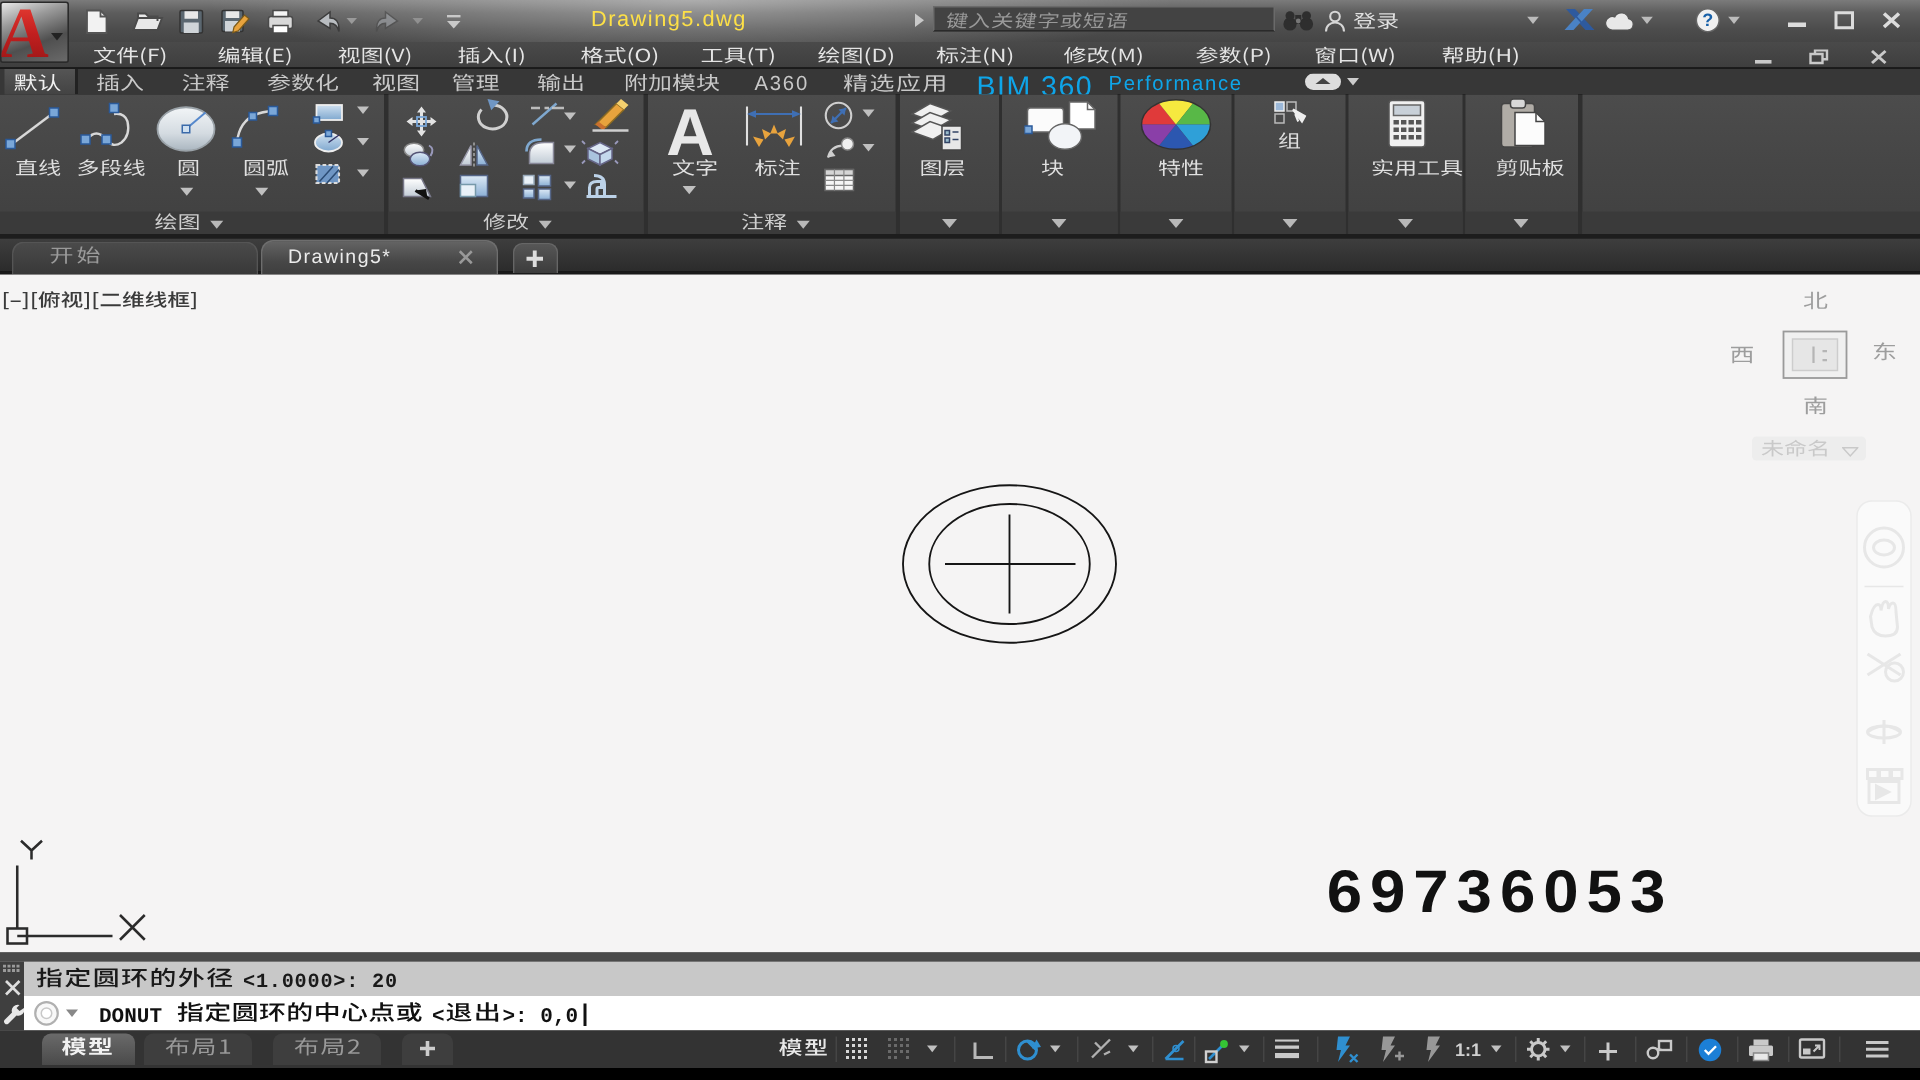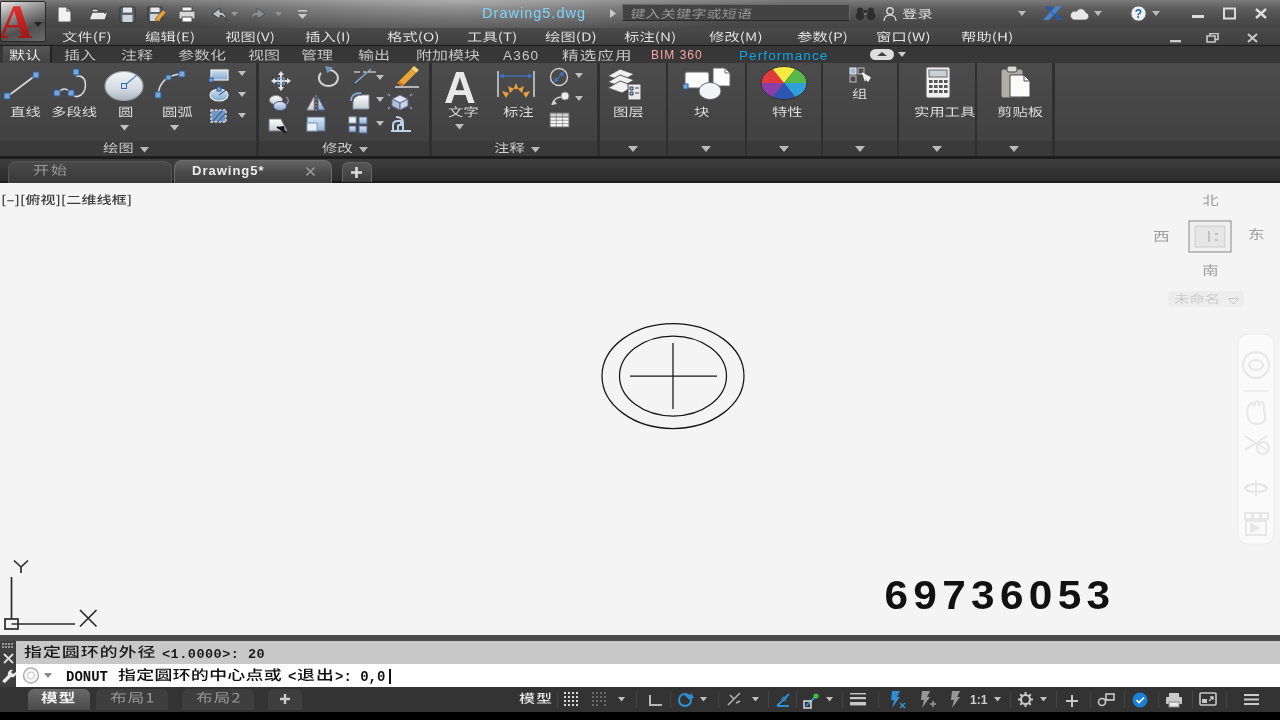--- a/index.html
+++ b/index.html
@@ -67,21 +67,21 @@
 <g transform="translate(220,6)" opacity="0.8">
         <path d="M0 0 h7 l-3.5 4 z" fill="#9a9a9a"></path>
       </g>
 
 <g transform="translate(243,4)">
         <rect x="0" y="0" width="9" height="1.6" fill="#c9c9c9"></rect>
         <path d="M0 4 h9 l-4.5 5 z" fill="#c9c9c9"></path>
       </g>
 </svg>
 
-<div class="abs" style="left:326px;top:5px;width:260px;text-align:right;font-size:14.5px;color:#7dd3fc;letter-spacing:1px">Drawing5.dwg</div>
+<div class="abs" style="left:316px;top:5px;width:260px;text-align:center;font-size:14.5px;color:#fde047;letter-spacing:1px">Drawing5.dwg</div>
 <svg class="abs" style="left:608px;top:8px" width="10" height="11">
       <path d="M2 1 l6 4.5 -6 4.5 z" fill="#c9c9c9"></path>
     </svg>
 <div class="abs" style="left:622px;top:4px;width:228px;height:17px;background:#434343;border:1px solid #6a6a6a;border-bottom-color:#2a2a2a"></div>
 <svg class="abs" style="left:630px;top:8px;overflow:visible" width="160" height="14">
       <g transform="skewX(-9)" transform-origin="0 10">
         <path fill="#999" d="M2.3 0.3 3.3 0.5Q3 1.2 2.7 1.8Q2.3 2.5 1.9 3Q1.5 3.6 1 4Q1 3.9 0.9 3.8Q0.7 3.7 0.6 3.5Q0.5 3.4 0.4 3.3Q1 2.8 1.5 2Q2 1.2 2.3 0.3ZM2 1.6H4.9V2.4H1.8ZM2.3 10.8 2.1 10 2.4 9.7 4.8 8.4Q4.9 8.6 5 8.8Q5.1 9 5.2 9.1Q4.3 9.6 3.8 9.9Q3.2 10.2 2.9 10.3Q2.6 10.5 2.5 10.6Q2.4 10.7 2.3 10.8ZM1.3 3.7H4.9V4.5H1.3ZM0.8 6H5V6.8H0.8ZM2.3 10.8Q2.2 10.7 2.1 10.6Q2 10.4 1.9 10.3Q1.8 10.2 1.7 10.1Q1.9 10 2.2 9.7Q2.4 9.4 2.4 9V4.1H3.4V9.7Q3.4 9.7 3.2 9.9Q3 10 2.8 10.1Q2.6 10.3 2.5 10.5Q2.3 10.7 2.3 10.8ZM10.3 0.4H11.1V9.6H10.3ZM8.1 2.8H14.2V3.5H8.1ZM8.1 7.5H13.9V8.2H8.1ZM8.5 5.9H13.5V6.6H8.5ZM5.2 1H7.5V1.8H5.2ZM7.2 4.4H7.4L7.6 4.4L8.1 4.4Q8 6.2 7.6 7.5Q7.2 8.7 6.5 9.6Q5.8 10.4 4.8 11Q4.7 10.8 4.6 10.7Q4.4 10.5 4.3 10.4Q5.1 9.9 5.7 9.1Q6.4 8.4 6.7 7.2Q7.1 6.1 7.2 4.5ZM6 6.2Q6.4 7.4 7 8.2Q7.6 8.9 8.4 9.3Q9.2 9.7 10.1 9.9Q11 10 12 10Q12.1 10 12.4 10Q12.7 10 13.1 10Q13.4 10 13.7 10Q14 10 14.2 10Q14.1 10.2 14 10.4Q13.9 10.6 13.9 10.8H13.4H11.9Q10.8 10.8 9.8 10.6Q8.8 10.4 7.9 10Q7.1 9.5 6.4 8.6Q5.7 7.8 5.3 6.4ZM8.5 1.2H13.3V5H8.5V4.4H12.5V1.9H8.5ZM5.8 4.4H7.5V5.1H5.5ZM5.4 5.3Q5.4 5.2 5.3 5.1Q5.2 5 5.1 4.9Q5 4.8 4.9 4.7Q5.1 4.7 5.4 4.5Q5.6 4.3 5.8 4Q5.9 3.8 6.2 3.4Q6.4 2.9 6.7 2.3Q7.1 1.7 7.3 1.1V1L7.6 0.9L8.2 1.2Q7.8 2.2 7.2 3.2Q6.7 4.2 6.1 4.9V4.9Q6.1 4.9 6 4.9Q5.9 5 5.8 5Q5.6 5.1 5.5 5.2Q5.4 5.3 5.4 5.3Z M19.6 1.3 20.2 0.6Q21.3 1.1 22 1.8Q22.7 2.5 23.3 3.2Q23.8 3.9 24.3 4.6Q24.7 5.3 25.2 6.1Q25.7 6.8 26.3 7.5Q26.8 8.1 27.6 8.7Q28.4 9.3 29.4 9.8Q29.3 10 29.2 10.1Q29.1 10.3 29 10.5Q28.9 10.7 28.9 10.8Q27.8 10.3 27 9.7Q26.2 9.1 25.6 8.4Q25 7.7 24.5 6.9Q24 6.1 23.5 5.4Q23 4.6 22.5 3.9Q21.9 3.1 21.2 2.5Q20.5 1.8 19.6 1.3ZM22 3 23.2 3.2Q22.7 5 21.8 6.5Q21 7.9 19.8 9Q18.5 10.1 16.8 10.8Q16.7 10.7 16.6 10.6Q16.4 10.5 16.2 10.4Q16 10.2 15.8 10.1Q18.4 9.1 19.8 7.3Q21.3 5.5 22 3Z M32.3 2.8H43.4V3.7H32.3ZM31.4 5.7H44.2V6.6H31.4ZM38.4 6Q38.9 7 39.8 7.8Q40.7 8.6 41.9 9.2Q43.1 9.7 44.6 10Q44.5 10.1 44.3 10.3Q44.1 10.4 44 10.6Q43.9 10.7 43.8 10.9Q42.2 10.5 41 9.8Q39.8 9.2 38.9 8.3Q38 7.3 37.4 6.2ZM40.9 0.4 42.1 0.7Q41.8 1.1 41.4 1.6Q41.1 2.1 40.7 2.5Q40.4 3 40 3.3L39.1 3Q39.4 2.6 39.8 2.2Q40.1 1.7 40.4 1.3Q40.7 0.8 40.9 0.4ZM33.7 0.8 34.7 0.4Q35.1 0.9 35.6 1.4Q36 2 36.2 2.4L35.2 2.8Q35.1 2.5 34.9 2.2Q34.6 1.8 34.3 1.5Q34 1.1 33.7 0.8ZM37.2 3.1H38.5V5.1Q38.5 5.6 38.4 6.2Q38.2 6.9 37.9 7.5Q37.5 8.1 36.8 8.7Q36.1 9.3 34.9 9.9Q33.7 10.4 31.9 10.9Q31.9 10.8 31.8 10.7Q31.6 10.5 31.5 10.4Q31.3 10.2 31.1 10.1Q32.8 9.7 33.9 9.2Q35 8.7 35.7 8.2Q36.4 7.6 36.7 7.1Q37 6.6 37.1 6Q37.2 5.5 37.2 5.1Z M48 0.3 48.9 0.5Q48.7 1.2 48.3 1.8Q48 2.5 47.6 3Q47.2 3.6 46.7 4Q46.6 3.9 46.5 3.8Q46.4 3.7 46.3 3.5Q46.1 3.4 46 3.3Q46.7 2.8 47.2 2Q47.7 1.2 48 0.3ZM47.7 1.6H50.6V2.4H47.5ZM48 10.8 47.8 10 48.1 9.7 50.5 8.4Q50.5 8.6 50.6 8.8Q50.7 9 50.8 9.1Q49.9 9.6 49.4 9.9Q48.9 10.2 48.6 10.3Q48.3 10.5 48.2 10.6Q48 10.7 48 10.8ZM47 3.7H50.5V4.5H47ZM46.4 6H50.7V6.8H46.4ZM48 10.8Q47.9 10.7 47.8 10.6Q47.7 10.4 47.6 10.3Q47.4 10.2 47.4 10.1Q47.5 10 47.8 9.7Q48.1 9.4 48.1 9V4.1H49V9.7Q49 9.7 48.9 9.9Q48.7 10 48.5 10.1Q48.3 10.3 48.1 10.5Q48 10.7 48 10.8ZM55.9 0.4H56.8V9.6H55.9ZM53.8 2.8H59.9V3.5H53.8ZM53.8 7.5H59.5V8.2H53.8ZM54.1 5.9H59.2V6.6H54.1ZM50.9 1H53.1V1.8H50.9ZM52.9 4.4H53.1L53.2 4.4L53.8 4.4Q53.6 6.2 53.2 7.5Q52.8 8.7 52.1 9.6Q51.5 10.4 50.5 11Q50.4 10.8 50.2 10.7Q50 10.5 49.9 10.4Q50.8 9.9 51.4 9.1Q52 8.4 52.4 7.2Q52.8 6.1 52.9 4.5ZM51.7 6.2Q52.1 7.4 52.7 8.2Q53.3 8.9 54.1 9.3Q54.9 9.7 55.8 9.9Q56.7 10 57.7 10Q57.8 10 58.1 10Q58.4 10 58.7 10Q59.1 10 59.4 10Q59.7 10 59.9 10Q59.8 10.2 59.7 10.4Q59.6 10.6 59.5 10.8H59.1H57.6Q56.5 10.8 55.5 10.6Q54.4 10.4 53.6 10Q52.7 9.5 52 8.6Q51.4 7.8 50.9 6.4ZM54.2 1.2H59V5H54.2V4.4H58.1V1.9H54.2ZM51.4 4.4H53.1V5.1H51.1ZM51.1 5.3Q51 5.2 50.9 5.1Q50.9 5 50.8 4.9Q50.7 4.8 50.6 4.7Q50.8 4.7 51 4.5Q51.3 4.3 51.4 4Q51.6 3.8 51.8 3.4Q52.1 2.9 52.4 2.3Q52.7 1.7 52.9 1.1V1L53.3 0.9L53.9 1.2Q53.4 2.2 52.9 3.2Q52.3 4.2 51.8 4.9V4.9Q51.8 4.9 51.7 4.9Q51.6 5 51.4 5Q51.3 5.1 51.2 5.2Q51.1 5.3 51.1 5.3Z M64.3 3.7H71.4V4.5H64.3ZM61.9 6.6H74.6V7.4H61.9ZM67.7 5.8H68.8V9.9Q68.8 10.2 68.7 10.4Q68.5 10.7 68.1 10.8Q67.7 10.9 67.1 10.9Q66.5 10.9 65.6 10.9Q65.5 10.8 65.5 10.6Q65.4 10.5 65.3 10.3Q65.2 10.2 65.1 10Q65.6 10.1 66.1 10.1Q66.5 10.1 66.8 10.1Q67.2 10.1 67.3 10.1Q67.5 10.1 67.6 10Q67.7 10 67.7 9.8ZM71.1 3.7H71.3L71.6 3.6L72.3 4.1Q71.8 4.5 71.1 4.9Q70.5 5.3 69.7 5.7Q69 6.1 68.3 6.3Q68.2 6.2 68 6.1Q67.8 5.9 67.7 5.8Q68.3 5.6 68.9 5.3Q69.6 4.9 70.1 4.5Q70.7 4.2 71.1 3.8ZM62.1 1.5H74.4V3.9H73.3V2.4H63.1V3.9H62.1ZM67.1 0.5 68.2 0.3Q68.5 0.6 68.8 1Q69.1 1.4 69.2 1.7L68.1 2Q68 1.7 67.7 1.3Q67.4 0.9 67.1 0.5Z M84.2 0.4H85.4Q85.4 1.7 85.5 2.9Q85.6 4.1 85.8 5.2Q86 6.3 86.3 7.2Q86.6 8.1 87 8.7Q87.3 9.3 87.7 9.7Q88.2 10 88.6 10Q88.9 10 89.1 9.5Q89.2 9 89.3 7.9Q89.5 8 89.7 8.2Q90 8.3 90.3 8.4Q90.2 9.4 90 9.9Q89.8 10.5 89.4 10.7Q89.1 10.9 88.5 10.9Q87.8 10.9 87.2 10.5Q86.6 10.1 86.1 9.4Q85.6 8.7 85.3 7.7Q84.9 6.7 84.7 5.5Q84.5 4.3 84.4 3Q84.2 1.7 84.2 0.4ZM86.3 0.9 86.9 0.4Q87.4 0.5 87.9 0.7Q88.4 0.9 88.8 1.2Q89.2 1.4 89.5 1.6L88.8 2.2Q88.5 2 88.1 1.7Q87.7 1.5 87.2 1.3Q86.7 1.1 86.3 0.9ZM88.2 3.9 89.3 4.1Q88.3 6.4 86.7 8.1Q85 9.8 82.7 10.9Q82.6 10.8 82.5 10.7Q82.3 10.6 82.1 10.5Q82 10.3 81.9 10.3Q84.2 9.3 85.7 7.7Q87.3 6 88.2 3.9ZM77.1 2.2H89.9V3H77.1ZM77 9.2Q77.8 9.1 78.9 9Q80 8.8 81.1 8.6Q82.3 8.4 83.5 8.2L83.6 9Q82.5 9.2 81.3 9.4Q80.2 9.6 79.1 9.8Q78.1 10 77.2 10.1ZM79 4.8V6.8H82V4.8ZM77.9 4H83V7.6H77.9Z M97.9 0.8H105.3V1.6H97.9ZM97.3 9.8H105.4V10.6H97.3ZM98.8 7.2 99.7 7Q99.9 7.3 100.1 7.8Q100.3 8.2 100.5 8.6Q100.7 9 100.7 9.4L99.8 9.6Q99.7 9.2 99.5 8.8Q99.4 8.4 99.2 8Q99 7.5 98.8 7.2ZM103.2 6.9 104.3 7.1Q104.1 7.6 103.8 8.2Q103.5 8.7 103.2 9.3Q102.9 9.8 102.7 10.2L101.7 10Q102 9.6 102.3 9Q102.6 8.5 102.8 7.9Q103 7.4 103.2 6.9ZM99.4 3.7V5.7H103.6V3.7ZM98.3 2.9H104.7V6.5H98.3ZM94.5 2.2H95.5V4.5Q95.5 5.2 95.4 6Q95.3 6.8 95 7.6Q94.7 8.5 94.1 9.3Q93.6 10.1 92.6 10.7Q92.6 10.6 92.4 10.5Q92.3 10.4 92.1 10.3Q92 10.2 91.9 10.1Q92.7 9.5 93.3 8.8Q93.8 8.1 94.1 7.3Q94.3 6.6 94.4 5.8Q94.5 5.1 94.5 4.5ZM93.3 1.9H97.4V2.7H93.3ZM92 4.9H97.5V5.7H92ZM95.2 6.5Q95.3 6.6 95.6 6.8Q95.8 7.1 96.1 7.3Q96.4 7.6 96.6 7.9Q96.9 8.2 97.1 8.5Q97.4 8.7 97.5 8.8L96.7 9.5Q96.6 9.3 96.3 8.9Q96 8.6 95.6 8.2Q95.3 7.8 95 7.5Q94.7 7.1 94.5 6.9ZM93.3 0.4 94.3 0.5Q94.1 1.2 93.9 2Q93.7 2.7 93.4 3.3Q93.1 4 92.8 4.5Q92.7 4.4 92.5 4.3Q92.4 4.2 92.2 4.1Q92 4.1 91.9 4Q92.4 3.3 92.8 2.4Q93.1 1.4 93.3 0.4Z M111.8 0.8H120.1V1.5H111.8ZM111.3 5.1H120.6V5.9H111.3ZM112.5 6.9H119.6V10.9H118.6V7.7H113.5V10.9H112.5ZM113 9.7H119V10.5H113ZM114.9 1.1 116 1.1Q115.8 1.9 115.6 2.7Q115.3 3.5 115.1 4.3Q114.9 5 114.7 5.6H113.5Q113.7 5.2 113.9 4.6Q114.1 4 114.2 3.4Q114.4 2.8 114.6 2.2Q114.7 1.6 114.9 1.1ZM112.3 2.8H118.4V3.6H112.3ZM118.1 2.8H118.2L118.4 2.8L119.2 2.8Q119.1 3.5 119 4.2Q118.9 5 118.8 5.6L117.8 5.5Q117.9 5.1 117.9 4.6Q118 4.1 118.1 3.7Q118.1 3.2 118.1 2.9ZM108 1.2 108.7 0.7Q109.1 0.9 109.5 1.2Q110 1.5 110.3 1.8Q110.7 2.1 111 2.4L110.2 3Q110 2.7 109.6 2.4Q109.2 2.1 108.8 1.8Q108.4 1.4 108 1.2ZM107.2 3.9H109.8V4.8H107.2ZM109.3 10.6 109.1 9.8 109.4 9.4 112 8.1Q112.1 8.2 112.2 8.4Q112.3 8.7 112.3 8.8Q111.4 9.3 110.8 9.6Q110.3 9.9 110 10.1Q109.6 10.3 109.5 10.4Q109.4 10.5 109.3 10.6ZM109.3 10.6Q109.2 10.5 109.1 10.3Q109 10.2 108.9 10Q108.8 9.9 108.7 9.8Q108.9 9.7 109.1 9.5Q109.2 9.3 109.2 9V3.9H110.3V9.7Q110.3 9.7 110.1 9.8Q110 9.9 109.8 10Q109.6 10.2 109.4 10.3Q109.3 10.4 109.3 10.6Z"></path>
       </g>
     </svg>
 <svg class="abs" style="left:855px;top:6px" width="22" height="15" viewBox="0 0 22 15">
@@ -193,21 +193,21 @@
 <svg style="position:absolute;left:358px;top:49px;overflow:visible" width="32" height="14">
       <path fill="#c8c8c8" d="M0.8 1.8H5.9V2.6H0.8ZM3.5 3.7H4.6V11.7H3.5ZM0.7 8.7Q1.7 8.5 3 8.3Q4.4 8 5.8 7.8L5.9 8.6Q4.6 8.8 3.3 9.1Q2 9.3 0.9 9.6ZM1.1 6.6Q1.1 6.5 1 6.4Q1 6.2 0.9 6.1Q0.8 5.9 0.8 5.8Q1 5.8 1.1 5.5Q1.3 5.2 1.5 4.8Q1.6 4.6 1.7 4.1Q1.9 3.7 2.1 3Q2.3 2.4 2.4 1.7Q2.6 1 2.7 0.3L3.8 0.4Q3.6 1.4 3.3 2.4Q3 3.5 2.6 4.4Q2.2 5.4 1.8 6.1V6.1Q1.8 6.1 1.7 6.2Q1.6 6.2 1.5 6.3Q1.3 6.4 1.2 6.5Q1.1 6.5 1.1 6.6ZM1.1 6.6V5.8L1.8 5.6H5.8V6.5H2.2Q1.9 6.5 1.5 6.5Q1.2 6.5 1.1 6.6ZM7.6 3.3H13.6V4.1H7.6ZM6.6 4.9H10.1V5.7H7.6V11.7H6.6ZM9.8 4.9H10.8V10.8Q10.8 11.1 10.8 11.2Q10.7 11.4 10.4 11.5Q10.2 11.6 9.8 11.7Q9.4 11.7 8.9 11.7Q8.9 11.5 8.8 11.3Q8.7 11.1 8.6 10.9Q9 10.9 9.2 10.9Q9.5 10.9 9.6 10.9Q9.8 10.9 9.8 10.8ZM7.3 6.7H10.5V7.4H7.3ZM7.3 8.4H10.5V9.1H7.3ZM11.7 5.2H12.7V9.7H11.7ZM13.8 4.7H14.8V10.7Q14.8 11 14.6 11.2Q14.5 11.4 14.2 11.5Q14 11.6 13.5 11.6Q13 11.6 12.3 11.6Q12.3 11.5 12.2 11.3Q12.1 11 12 10.9Q12.5 10.9 12.9 10.9Q13.4 10.9 13.5 10.9Q13.8 10.9 13.8 10.7ZM10.5 0.2 11.5 0.5Q10.9 1.3 10.1 2Q9.3 2.6 8.3 3.2Q7.4 3.8 6.4 4.2Q6.2 4 6 3.8Q5.8 3.6 5.6 3.5Q6.5 3.1 7.5 2.6Q8.4 2.1 9.2 1.5Q10 0.9 10.5 0.2ZM10.9 0.8Q11.9 1.7 13.1 2.2Q14.3 2.8 15.6 3.3Q15.4 3.4 15.2 3.6Q14.9 3.8 14.8 4Q13.4 3.5 12.2 2.8Q11 2.1 10 1Z M23.3 0.3H24.6V10.5H23.3ZM29 6.5H30.3V11.7H29ZM18.4 1.4H19.6V4.8H28.4V1.4H29.7V5.7H18.4ZM17.7 6.5H19V10.1H29.6V11H17.7Z"></path>
     </svg>
 <svg style="position:absolute;left:416px;top:49px;overflow:visible" width="64" height="14">
       <path fill="#c8c8c8" d="M8.8 3.1H15.4V4H8.8ZM12.8 0.4H14V10.5Q14 11 13.8 11.2Q13.7 11.4 13.4 11.6Q13.1 11.7 12.5 11.7Q11.9 11.7 11 11.7Q11 11.5 10.9 11.3Q10.8 11 10.6 10.8Q11.3 10.8 11.8 10.8Q12.3 10.8 12.5 10.8Q12.7 10.8 12.8 10.8Q12.8 10.7 12.8 10.6ZM9.2 5.6 10.1 5.2Q10.4 5.7 10.8 6.2Q11.1 6.7 11.4 7.2Q11.6 7.7 11.8 8.1L10.8 8.4Q10.7 8.1 10.4 7.6Q10.1 7.1 9.8 6.5Q9.5 6 9.2 5.6ZM8.3 0.3 9.4 0.5Q9 1.5 8.4 2.5Q7.9 3.4 7.2 4.3Q6.6 5.2 5.8 5.8Q5.8 5.7 5.6 5.6Q5.5 5.4 5.3 5.3Q5.2 5.1 5.1 5Q6.1 4.2 6.9 2.9Q7.8 1.6 8.3 0.3ZM1.3 0.8H4.9V1.6H2.4V11.8H1.3ZM4.6 0.8H4.8L5 0.7L5.7 1.1Q5.4 1.9 5 2.8Q4.6 3.7 4.3 4.5Q5.1 5.3 5.3 6Q5.6 6.7 5.6 7.3Q5.6 7.8 5.4 8.2Q5.3 8.6 5 8.8Q4.7 9 4.2 9Q3.7 9.1 3.2 9.1Q3.2 8.9 3.1 8.6Q3 8.4 2.9 8.2Q3.1 8.2 3.3 8.2Q3.6 8.2 3.7 8.2Q4 8.2 4.2 8.1Q4.4 8 4.4 7.8Q4.5 7.5 4.5 7.2Q4.5 6.7 4.2 6Q4 5.3 3.2 4.6Q3.4 4.1 3.6 3.7Q3.8 3.2 4 2.7Q4.1 2.2 4.3 1.8Q4.5 1.4 4.6 1ZM7 3.3 7.9 2.5 8.1 2.6V11.7H7Z M25.7 9.7H30V10.6H25.7ZM16.8 2.6H23V3.5H16.8ZM25.2 1.8H30.6V11.5H29.4V2.7H26.3V11.6H25.2ZM22.7 2.6H23.8Q23.8 2.6 23.8 2.7Q23.8 2.8 23.8 2.9Q23.8 3 23.8 3.1Q23.8 5.2 23.7 6.6Q23.7 8 23.6 8.9Q23.5 9.8 23.4 10.3Q23.3 10.8 23.1 11Q22.9 11.3 22.6 11.4Q22.4 11.5 22 11.5Q21.7 11.6 21.2 11.5Q20.7 11.5 20.1 11.5Q20.1 11.3 20 11Q20 10.8 19.8 10.6Q20.4 10.6 20.8 10.6Q21.3 10.6 21.5 10.6Q21.7 10.6 21.8 10.6Q22 10.6 22.1 10.4Q22.2 10.3 22.3 9.8Q22.4 9.4 22.5 8.5Q22.5 7.6 22.6 6.2Q22.6 4.8 22.7 2.8ZM19.1 0.4H20.3Q20.3 2.2 20.2 3.8Q20.2 5.4 19.9 6.9Q19.6 8.4 19 9.6Q18.4 10.9 17.4 11.8Q17.3 11.7 17.1 11.5Q17 11.4 16.8 11.3Q16.6 11.2 16.4 11.1Q17.2 10.5 17.8 9.6Q18.3 8.7 18.5 7.7Q18.8 6.6 19 5.4Q19.1 4.3 19.1 3Q19.1 1.7 19.1 0.4Z M37.8 1.3H47.1V2.1H37.8ZM37.4 8.2H47.1V9H37.4ZM40.1 0.2H41.2V3H40.1ZM43.7 0.2H44.9V3H43.7ZM39.6 5.5V6.4H45.1V5.5ZM39.6 4V4.8H45.1V4ZM38.4 3.3H46.3V7.1H38.4ZM41.7 7H42.9Q42.8 7.9 42.5 8.7Q42.2 9.4 41.6 10Q41.1 10.6 40.1 11Q39.1 11.5 37.6 11.8Q37.6 11.6 37.4 11.4Q37.2 11.1 37 11Q38.4 10.8 39.3 10.4Q40.1 10.1 40.6 9.6Q41.1 9.1 41.4 8.4Q41.6 7.8 41.7 7ZM43.2 8.4Q43.7 9.4 44.8 10.1Q45.9 10.7 47.5 11Q47.3 11.1 47.2 11.2Q47 11.3 46.9 11.5Q46.8 11.6 46.7 11.8Q45 11.4 43.9 10.6Q42.7 9.8 42.1 8.6ZM32.8 2.7H37.6V3.5H32.8ZM34.8 0.2H36V11.7H34.8ZM34.9 3.2 35.6 3.4Q35.5 4.2 35.2 5Q34.9 5.8 34.6 6.6Q34.3 7.4 33.9 8Q33.6 8.7 33.2 9.2Q33.1 9.1 33 8.9Q32.9 8.7 32.7 8.6Q32.6 8.4 32.5 8.3Q32.9 7.9 33.2 7.3Q33.6 6.7 33.9 6Q34.2 5.3 34.5 4.6Q34.7 3.9 34.9 3.2ZM35.9 4Q36 4.1 36.3 4.5Q36.6 4.8 36.9 5.2Q37.2 5.6 37.5 6Q37.7 6.3 37.9 6.5L37.1 7.2Q37 6.9 36.7 6.5Q36.5 6.1 36.2 5.7Q36 5.3 35.7 4.9Q35.4 4.6 35.3 4.3Z M54.4 2.4H62.1V6.5H60.9V3.2H54.4ZM54 6H63.2V6.9H54ZM59 6.3Q59.5 8 60.6 9.2Q61.7 10.4 63.5 10.9Q63.4 11 63.2 11.2Q63 11.3 62.9 11.5Q62.8 11.7 62.7 11.8Q61.4 11.3 60.5 10.5Q59.6 9.8 58.9 8.8Q58.3 7.8 57.9 6.5ZM57.3 0.4H58.5V4.6Q58.5 5.6 58.3 6.6Q58.2 7.6 57.7 8.6Q57.2 9.5 56.2 10.3Q55.1 11.1 53.4 11.8Q53.4 11.7 53.2 11.5Q53.1 11.4 52.9 11.3Q52.8 11.1 52.6 11.1Q54.2 10.5 55.2 9.7Q56.1 9 56.6 8.2Q57 7.3 57.2 6.4Q57.3 5.5 57.3 4.6ZM48.8 3.3H53.7V4.1H48.8ZM50.8 0.4H51.9V8.5H50.8ZM48.6 8.7Q49.2 8.5 50 8.3Q50.9 8 51.8 7.7Q52.7 7.4 53.7 7.1L53.9 7.9Q52.7 8.4 51.4 8.8Q50.1 9.3 49.1 9.7Z"></path>
     </svg>
 <div class="abs" style="left:503px;top:48px;font-size:13.5px;color:#c8c8c8;letter-spacing:1.2px">A360</div>
 <svg style="position:absolute;left:562px;top:49px;overflow:visible" width="71" height="15">
       <path fill="#c8c8c8" d="M3 0.3H4.2V12.2H3ZM0.7 4.6H6V5.5H0.7ZM3 5.1 3.8 5.4Q3.6 6 3.3 6.8Q3 7.5 2.7 8.2Q2.3 8.9 1.9 9.5Q1.5 10.2 1.1 10.6Q1.1 10.4 1 10.3Q0.9 10.1 0.7 9.9Q0.6 9.7 0.5 9.6Q1 9.1 1.5 8.3Q1.9 7.6 2.3 6.7Q2.7 5.8 3 5.1ZM4.1 5.8Q4.3 5.9 4.6 6.3Q4.9 6.6 5.3 7Q5.6 7.4 5.9 7.8Q6.2 8.1 6.3 8.3L5.5 9Q5.4 8.7 5.1 8.4Q4.9 8 4.6 7.6Q4.2 7.1 4 6.8Q3.7 6.4 3.5 6.2ZM0.8 1.3 1.7 1.1Q1.9 1.5 2.1 2.1Q2.3 2.6 2.5 3.1Q2.6 3.6 2.7 4L1.8 4.1Q1.7 3.7 1.6 3.2Q1.4 2.8 1.3 2.2Q1.1 1.7 0.8 1.3ZM5.5 1.1 6.5 1.3Q6.3 1.7 6.1 2.3Q5.8 2.8 5.6 3.3Q5.4 3.8 5.2 4.2L4.4 4Q4.6 3.6 4.8 3.1Q5 2.5 5.2 2Q5.4 1.5 5.5 1.1ZM7.1 1.3H15.5V2.1H7.1ZM7.5 2.9H15.2V3.6H7.5ZM6.6 4.5H16V5.2H6.6ZM10.6 0.3H11.8V4.9H10.6ZM7.7 6H14.1V6.7H8.9V12.2H7.7ZM13.7 6H14.9V11.2Q14.9 11.6 14.8 11.8Q14.6 12 14.3 12.1Q14 12.2 13.4 12.2Q12.9 12.2 12.1 12.2Q12.1 12 12 11.8Q11.9 11.6 11.8 11.4Q12.3 11.4 12.8 11.4Q13.3 11.4 13.4 11.4Q13.6 11.4 13.6 11.4Q13.7 11.3 13.7 11.2ZM8.3 7.7H14.2V8.4H8.3ZM8.3 9.4H14.2V10.1H8.3Z M23 4.8H33.5V5.7H23ZM24.9 2.1H32.8V2.9H24.9ZM27.7 0.3H28.9V5.2H27.7ZM25.1 0.7 26.3 0.8Q25.9 1.8 25.3 2.7Q24.8 3.6 24.1 4.2Q24 4.2 23.8 4.1Q23.6 4 23.4 3.9Q23.2 3.8 23.1 3.7Q23.7 3.1 24.3 2.3Q24.8 1.5 25.1 0.7ZM28.9 5.3H30.2V8.7Q30.2 8.9 30.3 9Q30.3 9.1 30.7 9.1Q30.7 9.1 30.9 9.1Q31.1 9.1 31.3 9.1Q31.5 9.1 31.7 9.1Q31.9 9.1 32 9.1Q32.2 9.1 32.3 9Q32.4 8.9 32.4 8.5Q32.5 8.2 32.5 7.5Q32.6 7.6 32.8 7.7Q33 7.8 33.2 7.8Q33.4 7.9 33.6 7.9Q33.5 8.7 33.4 9.2Q33.2 9.6 32.9 9.8Q32.6 10 32.1 10Q32 10 31.8 10Q31.6 10 31.3 10Q31 10 30.8 10Q30.6 10 30.5 10Q29.9 10 29.5 9.9Q29.2 9.8 29.1 9.5Q28.9 9.2 28.9 8.7ZM26 5.3H27.3Q27.2 6.1 27 6.9Q26.7 7.6 26.3 8.2Q25.9 8.8 25.1 9.3Q24.4 9.8 23.3 10.1Q23.2 10 23.1 9.8Q22.9 9.7 22.8 9.5Q22.6 9.4 22.5 9.3Q23.5 9 24.2 8.6Q24.8 8.2 25.2 7.7Q25.6 7.2 25.8 6.6Q25.9 6 26 5.3ZM18.7 1.2 19.6 0.7Q20.1 1 20.6 1.4Q21.1 1.7 21.6 2.1Q22 2.5 22.3 2.8L21.2 3.4Q21 3.1 20.6 2.7Q20.2 2.3 19.6 1.9Q19.1 1.5 18.7 1.2ZM21.8 5.3V10.3H20.6V6.2H18.6V5.3ZM21.7 9.9Q22.1 9.9 22.5 10.1Q22.8 10.3 23.4 10.6Q24.2 10.9 25.3 11Q26.3 11.1 27.6 11.1Q28.6 11.1 29.7 11.1Q30.8 11.1 31.8 11Q32.9 11 33.7 10.9Q33.6 11 33.6 11.2Q33.5 11.4 33.4 11.6Q33.4 11.8 33.4 11.9Q32.9 12 32.2 12Q31.4 12 30.6 12Q29.8 12 29 12.1Q28.2 12.1 27.6 12.1Q26.2 12.1 25.1 11.9Q24 11.8 23.2 11.4Q22.7 11.2 22.3 11Q22 10.7 21.7 10.7Q21.4 10.7 21 10.9Q20.6 11.1 20.1 11.5Q19.7 11.8 19.2 12.2L18.4 11.4Q19 11 19.6 10.6Q20.1 10.3 20.7 10.1Q21.3 9.9 21.7 9.9Z M37.9 1.9H51V2.9H37.9ZM37.3 1.9H38.6V5.5Q38.6 6.2 38.5 7.1Q38.4 8 38.3 8.9Q38.1 9.8 37.8 10.7Q37.5 11.6 37 12.3Q36.9 12.2 36.7 12.1Q36.4 12 36.2 11.9Q36 11.8 35.9 11.8Q36.4 11.1 36.6 10.3Q36.9 9.5 37.1 8.6Q37.2 7.8 37.3 7Q37.3 6.2 37.3 5.5ZM43.1 0.4 44.3 0.2Q44.6 0.6 44.9 1.1Q45.2 1.6 45.4 1.9L44.1 2.2Q43.9 1.9 43.6 1.4Q43.4 0.8 43.1 0.4ZM39.7 4.8 40.8 4.5Q41.1 5.2 41.5 6Q41.9 6.8 42.2 7.5Q42.5 8.3 42.7 8.9L41.5 9.3Q41.3 8.7 41 7.9Q40.7 7.1 40.4 6.3Q40 5.5 39.7 4.8ZM43.3 4.1 44.4 3.8Q44.7 4.5 45 5.3Q45.3 6.1 45.5 6.9Q45.7 7.7 45.9 8.3L44.7 8.6Q44.5 7.9 44.3 7.2Q44.1 6.4 43.8 5.6Q43.6 4.8 43.3 4.1ZM48.9 3.8 50.2 4.1Q49.8 5.3 49.1 6.6Q48.5 7.9 47.8 9.1Q47 10.3 46.1 11.4Q45.9 11.3 45.7 11.1Q45.4 11 45.2 10.8Q46.1 9.8 46.8 8.6Q47.5 7.4 48.1 6.2Q48.6 4.9 48.9 3.8ZM38.8 10.7H51.2V11.6H38.8Z M56.2 1.2H66.9V2.1H56.2ZM56.2 4.2H66.9V5.1H56.2ZM56.1 7.3H66.9V8.2H56.1ZM55.5 1.2H56.7V5.9Q56.7 6.6 56.6 7.5Q56.5 8.3 56.3 9.2Q56.1 10 55.6 10.8Q55.2 11.6 54.4 12.3Q54.3 12.2 54.2 12.1Q54 11.9 53.8 11.8Q53.6 11.7 53.5 11.6Q54.2 11 54.6 10.3Q55 9.6 55.1 8.8Q55.3 8.1 55.4 7.3Q55.5 6.6 55.5 5.9ZM66.4 1.2H67.7V10.9Q67.7 11.4 67.5 11.6Q67.3 11.9 66.9 12Q66.5 12.1 65.7 12.1Q65 12.2 63.8 12.1Q63.8 12 63.6 11.7Q63.5 11.4 63.4 11.2Q64 11.2 64.5 11.2Q65.1 11.2 65.4 11.2Q65.8 11.2 66 11.2Q66.2 11.2 66.3 11.1Q66.4 11.1 66.4 10.9ZM60.7 1.5H62V12.1H60.7Z"></path>
     </svg>
-<div class="abs" style="left:651px;top:48px;font-size:12px;color:#fca5a5;letter-spacing:1px">BIM 360</div>
+<div class="abs" style="left:651px;top:48px;font-size:19px;color:#0ea5e9;letter-spacing:1px">BIM 360</div>
 <div class="abs" style="left:739px;top:48px;font-size:13.5px;color:#0ea5e9;letter-spacing:1.1px">Performance</div>
 <svg class="abs" style="left:870px;top:49px" width="36" height="12" viewBox="0 0 36 12">
       <rect x="0" y="0" width="24" height="11" rx="5.5" fill="#ddd"></rect>
       <path d="M7 7 l5-4 5 4 z" fill="#444"></path>
       <path d="M28 3 h8 l-4 5 z" fill="#ccc"></path>
     </svg>
 <div class="abs" style="left:0;top:63px;width:1280px;height:93px;background:#2f2f2f"></div>
 <div class="abs" style="left:0;top:156px;width:1280px;height:3px;background:#1d1d1d"></div>
 <div class="abs" style="left:0px;top:63px;width:256px;height:93px;background:linear-gradient(#4c4c4c,#454545 55%,#404040)"></div>
 <div class="abs" style="left:0px;top:141px;width:256px;height:15px;background:#3a3a3a"></div>
@@ -545,21 +545,21 @@
     </svg>
 <svg class="abs" style="left:1009px;top:146px" width="10" height="7">
       <path d="M0 0 h10 l-5 6 z" fill="#b8b8b8"></path>
     </svg>
 <div class="abs" style="left:0;top:159px;width:1280px;height:24px;background:linear-gradient(#3e3e3e,#2b2b2b);border-bottom:2px solid #1a1a1a"></div>
 <div class="abs" style="left:8px;top:161px;width:164px;height:22px;background:linear-gradient(#4a4a4a,#383838);border-radius:8px 8px 0 0;border:1px solid #555;border-bottom:none"></div>
 <svg style="position:absolute;left:33px;top:164px;overflow:visible" width="36" height="14">
       <path fill="#9a9a9a" d="M1.4 1.1H14.7V2H1.4ZM0.8 5.5H15.2V6.4H0.8ZM10.4 1.5H11.6V11.8H10.4ZM4.7 1.5H5.9V5Q5.9 5.9 5.8 6.8Q5.6 7.8 5.2 8.6Q4.8 9.5 4 10.3Q3.2 11.1 1.8 11.8Q1.7 11.7 1.6 11.6Q1.4 11.4 1.2 11.3Q1 11.2 0.9 11.1Q2.2 10.5 2.9 9.8Q3.7 9 4.1 8.2Q4.4 7.4 4.6 6.6Q4.7 5.8 4.7 5Z M26.1 10.4H31.9V11.2H26.1ZM25.4 6.7H32.5V11.7H31.3V7.5H26.5V11.8H25.4ZM29.8 2.4 30.8 2.1Q31.3 2.6 31.9 3.2Q32.4 3.9 32.8 4.5Q33.3 5.1 33.5 5.6L32.5 6Q32.3 5.5 31.8 4.9Q31.4 4.2 30.9 3.6Q30.4 3 29.8 2.4ZM24.9 5.7Q24.8 5.6 24.8 5.4Q24.7 5.2 24.6 5Q24.5 4.9 24.5 4.8Q24.7 4.7 24.9 4.5Q25.2 4.3 25.5 3.9Q25.6 3.8 26 3.4Q26.3 3 26.6 2.5Q27 2 27.4 1.4Q27.7 0.8 28 0.2L29.3 0.5Q28.8 1.4 28.2 2.2Q27.6 3 27 3.8Q26.4 4.5 25.7 5.1V5.1Q25.7 5.1 25.6 5.2Q25.5 5.2 25.3 5.3Q25.1 5.4 25 5.5Q24.9 5.6 24.9 5.7ZM24.9 5.7 24.8 4.9 25.6 4.6 32.4 4.2Q32.4 4.4 32.5 4.7Q32.5 4.9 32.6 5.1Q30.7 5.2 29.3 5.3Q28 5.3 27.2 5.4Q26.4 5.4 25.9 5.5Q25.5 5.5 25.2 5.6Q25 5.6 24.9 5.7ZM19 7.1Q19.3 6.5 19.6 5.6Q19.8 4.8 20.1 3.9Q20.3 2.9 20.5 2Q20.7 1.1 20.8 0.3L22 0.4Q21.8 1.2 21.6 2.1Q21.4 3.1 21.1 4Q20.9 5 20.6 5.8Q20.3 6.7 20.1 7.4ZM18.7 2.8H23.4V3.7H18.7ZM23.1 2.8H23.3L23.5 2.8L24.2 2.9Q24 5.3 23.4 7Q22.8 8.8 21.8 9.9Q20.8 11 19.4 11.7Q19.2 11.6 19 11.3Q18.8 11.1 18.6 11Q19.9 10.4 20.9 9.4Q21.8 8.3 22.4 6.7Q22.9 5.1 23.1 3ZM19 7.1 19.7 6.4Q20.4 6.8 21.1 7.2Q21.8 7.6 22.4 8.1Q23.1 8.5 23.7 8.9Q24.2 9.3 24.6 9.7L23.8 10.5Q23.5 10.1 22.9 9.7Q22.4 9.2 21.8 8.8Q21.1 8.3 20.4 7.9Q19.7 7.5 19 7.1Z"></path>
     </svg>
 <div class="abs" style="left:174px;top:160px;width:158px;height:23px;background:linear-gradient(#646464,#474747 60%,#3e3e3e);border-radius:8px 8px 0 0;border:1px solid #6e6e6e;border-bottom:none"></div>
-<div class="abs" style="left:192px;top:163px;font-size:13px;font-weight:bold;color:#ececec;letter-spacing:1px">Drawing5*</div>
+<div class="abs" style="left:192px;top:163px;font-size:13px;font-weight:normal;color:#ececec;letter-spacing:1px">Drawing5*</div>
 <svg class="abs" style="left:305px;top:166px" width="11" height="11">
       <path d="M1.5 1.5 l8 8 M9.5 1.5 l-8 8" stroke="#999" stroke-width="1.7"></path>
     </svg>
 <div class="abs" style="left:342px;top:162px;width:30px;height:20px;background:linear-gradient(#565656,#3c3c3c);border-radius:6px 6px 0 0;border:1px solid #666;border-bottom:none"></div>
 <svg class="abs" style="left:350px;top:166px" width="13" height="13">
       <path d="M6.5 1 V12 M1 6.5 H12" stroke="#ddd" stroke-width="2.6"></path>
     </svg>
 <div class="abs" style="left:0;top:183px;width:1280px;height:452px;background:#f5f4f4"></div>
 <svg style="position:absolute;left:1px;top:194px;overflow:visible" width="131" height="14">
       <path fill="#3a3a3a" d="M1.6 12.2V0.7H4.8V1.5H2.9V11.4H4.8V12.2Z M6.1 7.3V6.3H12.8V7.3Z M14.1 12.2V11.4H16V1.5H14.1V0.7H17.3V12.2Z M20.5 12.2V0.7H23.7V1.5H21.8V11.4H23.7V12.2Z M29.4 1.3H38.8V2.3H29.4ZM33.3 4.2H38.7V5.2H33.3ZM36.3 2.7H37.5V10Q37.5 10.3 37.4 10.6Q37.3 10.8 37 10.9Q36.7 11 36.2 11Q35.7 11.1 35 11.1Q34.9 10.9 34.8 10.6Q34.7 10.3 34.6 10.1Q35.1 10.1 35.5 10.1Q35.9 10.1 36 10.1Q36.3 10.1 36.3 9.9ZM28.9 1.3H30.2V5.4Q30.2 6 30.2 6.8Q30.1 7.5 30 8.3Q29.9 9.1 29.7 9.8Q29.5 10.5 29.1 11.1Q29 11 28.8 10.9Q28.6 10.8 28.4 10.7Q28.1 10.6 28 10.6Q28.4 9.8 28.6 8.9Q28.8 8 28.9 7.1Q28.9 6.2 28.9 5.4ZM32.2 2.5 33.4 2.7Q33.2 3.5 32.8 4.3Q32.4 5.1 31.9 5.8Q31.4 6.5 30.8 7.1Q30.8 6.9 30.7 6.8Q30.6 6.6 30.5 6.5Q30.4 6.3 30.3 6.2Q30.8 5.7 31.2 5.1Q31.5 4.5 31.8 3.8Q32.1 3.1 32.2 2.5ZM33.4 6.2 34.4 5.8Q34.6 6.2 34.9 6.7Q35.2 7.1 35.5 7.5Q35.7 7.9 35.9 8.2L34.9 8.7Q34.7 8.3 34.5 7.9Q34.2 7.5 34 7Q33.7 6.6 33.4 6.2ZM31.5 4.8 32.6 3.9 32.7 3.9V11.1H31.5ZM32.8 0.3 34.1 0.1Q34.3 0.4 34.5 0.9Q34.8 1.3 34.9 1.6L33.6 1.9Q33.5 1.6 33.2 1.2Q33 0.7 32.8 0.3ZM27.5 0.2 28.8 0.5Q28.4 1.5 27.9 2.5Q27.4 3.6 26.7 4.5Q26.1 5.4 25.4 6.1Q25.3 5.9 25.2 5.7Q25.1 5.5 24.9 5.3Q24.8 5.1 24.6 4.9Q25.3 4.4 25.8 3.6Q26.3 2.8 26.8 2Q27.2 1.1 27.5 0.2ZM26.3 3.3 27.6 2.3 27.7 2.3V11.1H26.3Z M46.1 0.7H53.2V7H51.8V1.7H47.5V7H46.1ZM49.5 6.9H50.8V9.7Q50.8 10 50.9 10.1Q51 10.1 51.3 10.1H52.3Q52.5 10.1 52.6 10Q52.8 9.8 52.8 9.4Q52.8 9 52.9 8.2Q53.1 8.4 53.5 8.5Q53.8 8.6 54 8.6Q54 9.5 53.8 10Q53.7 10.6 53.3 10.8Q53 11 52.3 11H51Q50.2 11 49.8 10.7Q49.5 10.5 49.5 9.9ZM48.9 2.5H50.3V4.7Q50.3 5.4 50.1 6.3Q49.9 7.2 49.4 8.1Q48.9 8.9 48 9.7Q47.1 10.5 45.6 11.2Q45.5 11 45.3 10.9Q45.1 10.7 45 10.6Q44.8 10.4 44.6 10.3Q46.1 9.7 46.9 9Q47.8 8.3 48.2 7.6Q48.6 6.8 48.8 6.1Q48.9 5.3 48.9 4.6ZM40.3 2.2H44.5V3.2H40.3ZM42.1 5.9 43.4 4.6V11.1H42.1ZM43.5 4.9Q43.6 5 43.9 5.3Q44.2 5.5 44.6 5.9Q44.9 6.2 45.2 6.4Q45.5 6.7 45.6 6.8L44.7 7.7Q44.5 7.5 44.3 7.2Q44 6.9 43.7 6.5Q43.4 6.2 43.1 5.9Q42.9 5.6 42.7 5.5ZM44.1 2.2H44.4L44.7 2.1L45.4 2.6Q45 3.6 44.2 4.7Q43.4 5.7 42.4 6.5Q41.5 7.4 40.5 7.9Q40.5 7.8 40.4 7.5Q40.3 7.3 40.1 7.1Q40 6.9 39.9 6.8Q40.8 6.3 41.6 5.6Q42.5 4.9 43.1 4.1Q43.8 3.3 44.1 2.4ZM41.6 0.7 42.7 0.2Q43.1 0.5 43.5 1Q43.9 1.4 44.1 1.7L42.9 2.3Q42.7 1.9 42.3 1.5Q42 1.1 41.6 0.7Z M55.1 12.2V11.4H57V1.5H55.1V0.7H58.3V12.2Z M61.4 12.2V0.7H64.6V1.5H62.7V11.4H64.6V12.2Z M67.4 1.9H78.3V3.1H67.4ZM66.1 8.8H79.5V10.1H66.1Z M81.4 8.1Q81.4 8 81.3 7.8Q81.2 7.6 81.1 7.4Q81 7.2 80.9 7.1Q81.2 7.1 81.5 6.9Q81.8 6.7 82.1 6.3Q82.3 6.2 82.7 5.8Q83 5.4 83.5 4.9Q83.9 4.4 84.4 3.8Q84.8 3.2 85.2 2.6L86.3 3.1Q85.5 4.3 84.4 5.5Q83.3 6.6 82.3 7.5V7.5Q82.3 7.5 82.1 7.6Q82 7.6 81.8 7.7Q81.6 7.8 81.5 7.9Q81.4 8 81.4 8.1ZM81.4 8.1 81.3 7.2 81.9 6.8 86 6.3Q86 6.5 86 6.8Q86 7 86 7.2Q84.6 7.4 83.7 7.6Q82.9 7.7 82.4 7.8Q82 7.9 81.7 7.9Q81.5 8 81.4 8.1ZM81.3 5.2Q81.2 5.1 81.2 4.9Q81.1 4.7 81 4.5Q80.9 4.3 80.8 4.2Q81 4.2 81.2 4Q81.4 3.8 81.7 3.5Q81.8 3.3 82 3Q82.3 2.7 82.6 2.2Q82.8 1.8 83.1 1.2Q83.4 0.7 83.6 0.2L84.9 0.6Q84.5 1.3 84.1 2.1Q83.6 2.8 83.1 3.5Q82.6 4.1 82 4.6V4.7Q82 4.7 81.9 4.7Q81.8 4.8 81.7 4.9Q81.5 4.9 81.4 5Q81.3 5.1 81.3 5.2ZM81.3 5.2 81.2 4.4 81.8 4.1 84.5 3.9Q84.4 4.1 84.4 4.4Q84.4 4.6 84.4 4.8Q83.5 4.9 82.9 4.9Q82.3 5 82 5.1Q81.7 5.1 81.5 5.1Q81.4 5.2 81.3 5.2ZM81 9.4Q81.6 9.3 82.5 9.2Q83.3 9 84.3 8.9Q85.3 8.7 86.3 8.5L86.4 9.5Q85 9.7 83.7 10Q82.3 10.3 81.2 10.5ZM88 4.6H94.3V5.6H88ZM88.1 6.9H94.3V7.9H88.1ZM88 9.3H94.9V10.3H88ZM90.9 2.7H92.2V9.9H90.9ZM88.7 2.3H94.7V3.3H88.7V11.2H87.3V3L88.1 2.3ZM88.6 0.2 89.9 0.5Q89.6 1.4 89 2.3Q88.5 3.2 87.9 4Q87.2 4.8 86.5 5.5Q86.4 5.3 86.3 5.1Q86.2 4.9 86.1 4.7Q85.9 4.6 85.8 4.4Q86.4 3.9 87 3.2Q87.5 2.5 87.9 1.7Q88.3 0.9 88.6 0.2ZM90.4 0.6 91.6 0.2Q91.9 0.6 92.2 1.1Q92.5 1.6 92.6 1.9L91.3 2.3Q91.2 2 90.9 1.5Q90.7 1 90.4 0.6Z M96.7 8.1Q96.6 8 96.5 7.8Q96.5 7.6 96.4 7.4Q96.3 7.2 96.2 7.1Q96.5 7 96.8 6.8Q97 6.6 97.4 6.3Q97.6 6.1 97.9 5.8Q98.3 5.4 98.7 4.9Q99.2 4.4 99.6 3.8Q100.1 3.2 100.5 2.6L101.7 3.2Q100.8 4.4 99.7 5.5Q98.7 6.6 97.6 7.5V7.5Q97.6 7.5 97.4 7.6Q97.3 7.6 97.1 7.7Q96.9 7.8 96.8 7.9Q96.7 8 96.7 8.1ZM96.7 8.1 96.6 7.2 97.2 6.8 101.3 6.3Q101.3 6.5 101.3 6.8Q101.3 7 101.3 7.2Q99.9 7.4 99 7.6Q98.2 7.7 97.7 7.8Q97.2 7.9 97 7.9Q96.8 8 96.7 8.1ZM96.6 5.2Q96.5 5.1 96.4 4.9Q96.4 4.7 96.3 4.5Q96.2 4.3 96.1 4.2Q96.3 4.1 96.5 3.9Q96.7 3.7 97 3.5Q97.1 3.3 97.3 3Q97.6 2.7 97.9 2.2Q98.2 1.8 98.5 1.3Q98.7 0.7 99 0.2L100.3 0.7Q99.9 1.4 99.4 2.1Q99 2.8 98.4 3.5Q97.9 4.1 97.4 4.6V4.7Q97.4 4.7 97.2 4.7Q97.1 4.8 97 4.9Q96.8 4.9 96.7 5Q96.6 5.1 96.6 5.2ZM96.6 5.2 96.5 4.4 97.1 4.1 99.9 3.9Q99.9 4.1 99.8 4.4Q99.8 4.6 99.8 4.8Q98.9 4.9 98.3 4.9Q97.7 5 97.3 5Q97 5.1 96.8 5.1Q96.7 5.2 96.6 5.2ZM96.2 9.4Q96.9 9.3 97.7 9.1Q98.5 8.9 99.5 8.7Q100.4 8.5 101.3 8.3L101.5 9.2Q100.2 9.6 98.9 9.9Q97.6 10.2 96.5 10.5ZM102 3 109.1 2.1 109.4 3.1 102.2 4ZM101.7 5.5 109.5 4.4 109.8 5.4 101.9 6.5ZM104.2 0.2H105.6Q105.6 1.5 105.7 2.7Q105.8 3.9 105.9 5Q106.1 6.1 106.4 7.1Q106.6 8 106.9 8.6Q107.3 9.3 107.6 9.7Q108 10 108.5 10Q108.6 10 108.8 9.9Q108.9 9.8 108.9 9.5Q109 9.2 109 8.7Q109.2 8.9 109.5 9.1Q109.8 9.3 110.1 9.4Q110 10 109.8 10.4Q109.6 10.8 109.2 11Q108.9 11.1 108.3 11.1Q107.5 11.1 106.9 10.7Q106.3 10.3 105.9 9.5Q105.4 8.8 105.1 7.7Q104.8 6.7 104.6 5.5Q104.4 4.2 104.3 2.9Q104.2 1.5 104.2 0.2ZM106.1 1 106.9 0.4Q107.3 0.5 107.7 0.7Q108.1 0.8 108.4 1Q108.8 1.2 109 1.4L108.2 2.1Q107.8 1.8 107.2 1.5Q106.6 1.2 106.1 1ZM108.7 6 109.9 6.5Q109.1 7.5 107.8 8.3Q106.6 9.2 105.2 9.8Q103.7 10.5 102 11Q101.9 10.7 101.7 10.5Q101.4 10.2 101.2 10Q102.8 9.7 104.2 9.1Q105.6 8.5 106.8 7.7Q107.9 7 108.7 6Z M118.4 2.7H124.5V3.7H118.4ZM118.7 5.1H124.2V6.1H118.7ZM118.3 7.7H124.7V8.6H118.3ZM120.7 3H122.1V8.2H120.7ZM124.9 0.9V1.9H117.8V9.6H125.2V10.6H116.5V0.9ZM114.4 3.8Q114.6 3.9 114.9 4.2Q115.2 4.4 115.5 4.7Q115.8 5 116.1 5.3Q116.3 5.5 116.5 5.6L115.7 6.6Q115.6 6.4 115.3 6.1Q115.1 5.7 114.8 5.4Q114.5 5.1 114.3 4.8Q114 4.5 113.8 4.4ZM111.2 2.6H116.1V3.6H111.2ZM113.2 0.2H114.6V11.1H113.2ZM113.3 3.3 114.1 3.5Q113.9 4.2 113.6 4.9Q113.4 5.6 113 6.3Q112.7 7 112.3 7.6Q112 8.2 111.6 8.6Q111.5 8.5 111.4 8.3Q111.3 8.1 111.1 7.9Q111 7.7 110.9 7.5Q111.3 7.2 111.6 6.7Q112 6.2 112.3 5.6Q112.6 5 112.9 4.4Q113.1 3.8 113.3 3.3Z M126.3 12.2V11.4H128.2V1.5H126.3V0.7H129.5V12.2Z"></path>

